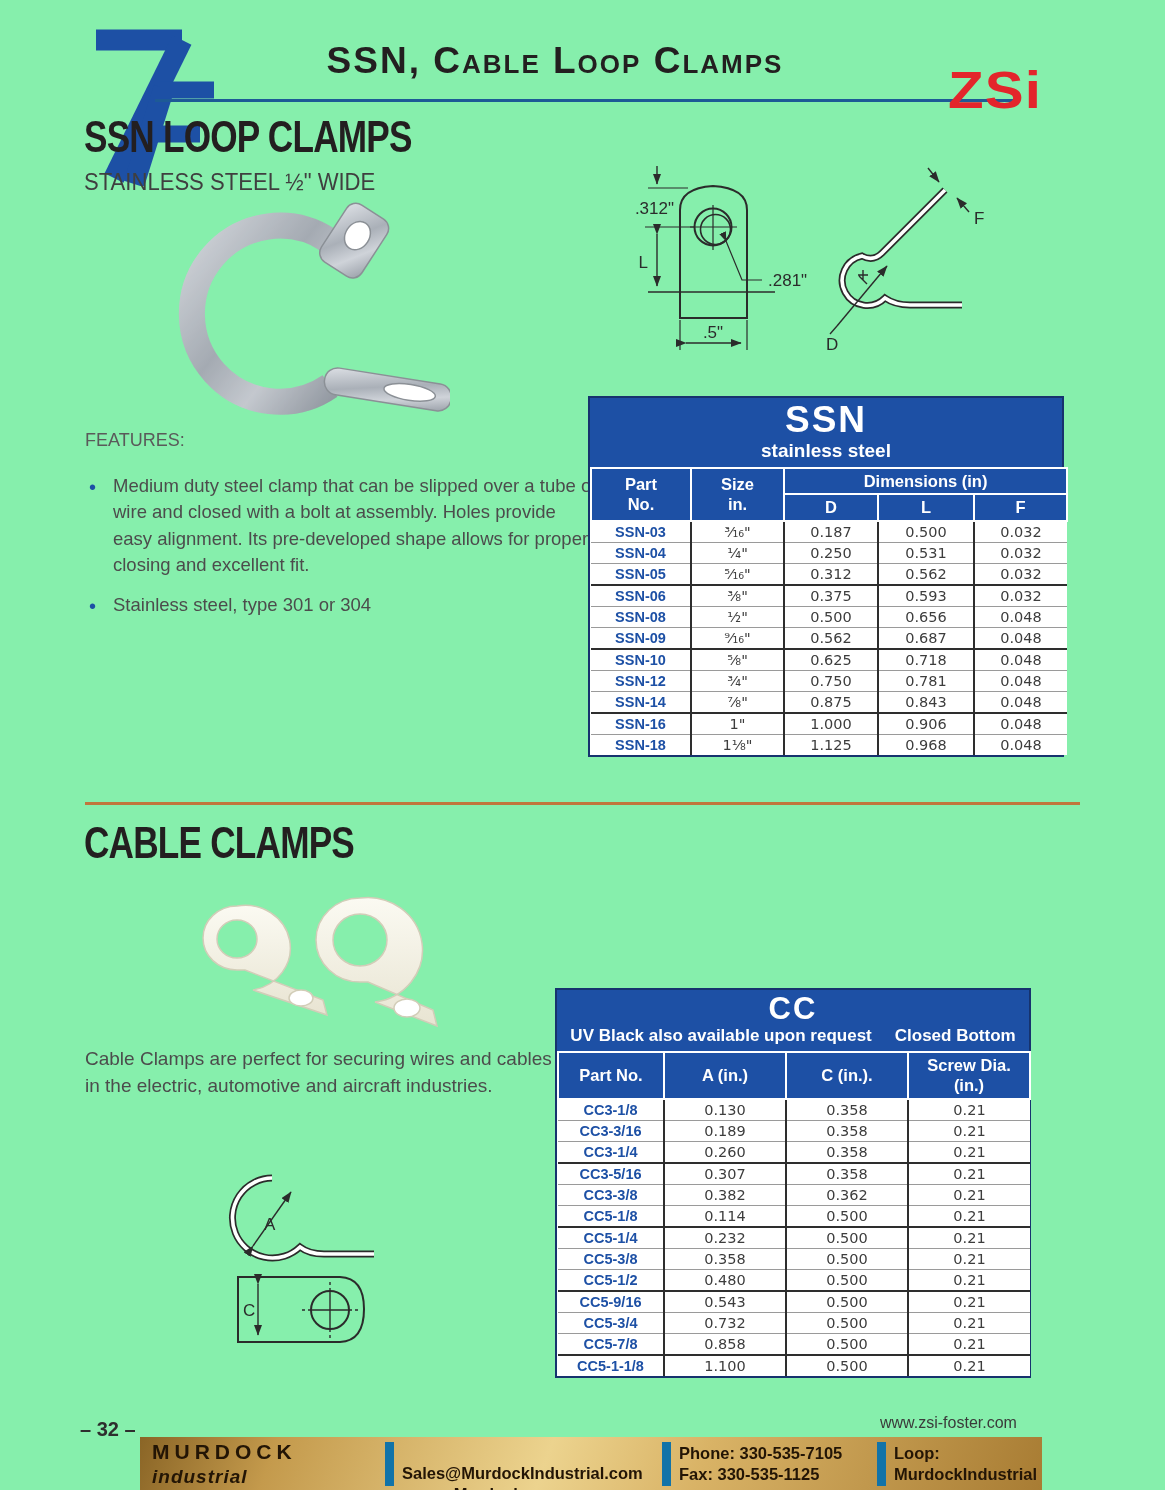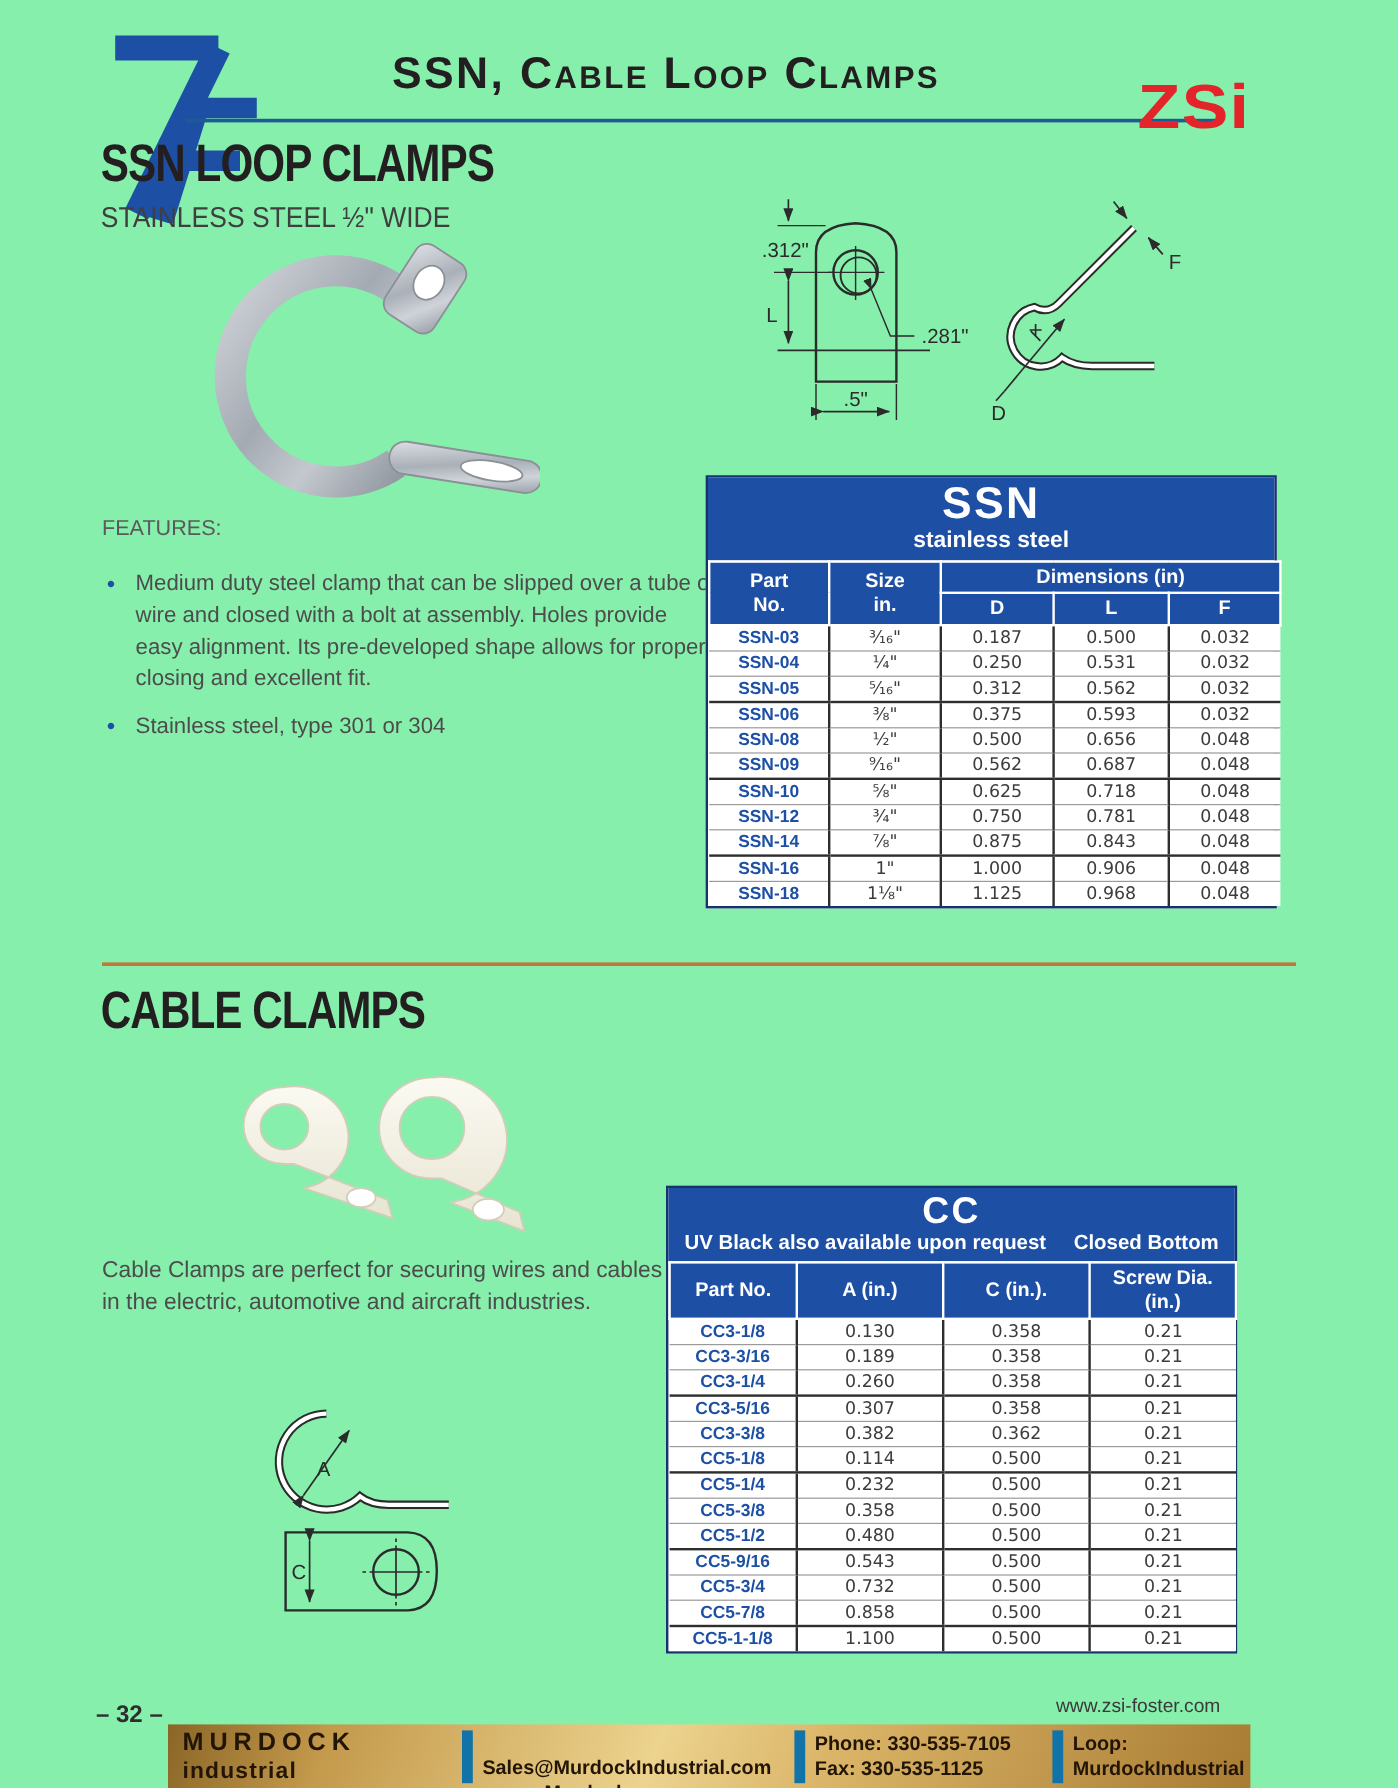--- a/index.html
+++ b/index.html
@@ -80,21 +80,21 @@
   .page-num { left:80px; top:1418px; font-size:20px; font-weight:bold; color:#2e2e2e; z-index:1; }
   .website  { left:880px; top:1414px; font-size:16px; color:#3a3a3a; z-index:1; }
   .murdock-banner {
     left:140px; top:1437px; width:902px; height:53px; z-index:2;
     background:linear-gradient(110deg,#8a6526 0%,#c49a4c 15%,#ecd38e 45%,#d9b366 62%,#a87c33 100%);
     display:flex; align-items:center; padding:0 8px 0 4px; gap:8px;
   }
   .murdock-banner .vbar { width:9px; height:44px; background:#1273a8; flex:0 0 auto; }
   .mcol { color:#231505; font-weight:bold; line-height:1.22; white-space:nowrap; }
   .mname { font-size:21px; letter-spacing:5px; }
-  .mtag  { font-size:19px; letter-spacing:1px; }
+  .mtag  { font-size:19px; letter-spacing:1px;font-style:italic; }
   .mline { font-size:16.5px; }
   .mcol-name { flex:0 0 225px; }
   .mcol-mail { flex:0 0 252px;margin-top:40px; }
   .mcol-phone{ flex:0 0 190px; }
   .mcol-skype{ flex:1; }
 
   svg text { font-family:"Liberation Sans",sans-serif; }
 </style>
 </head>
 <body>

